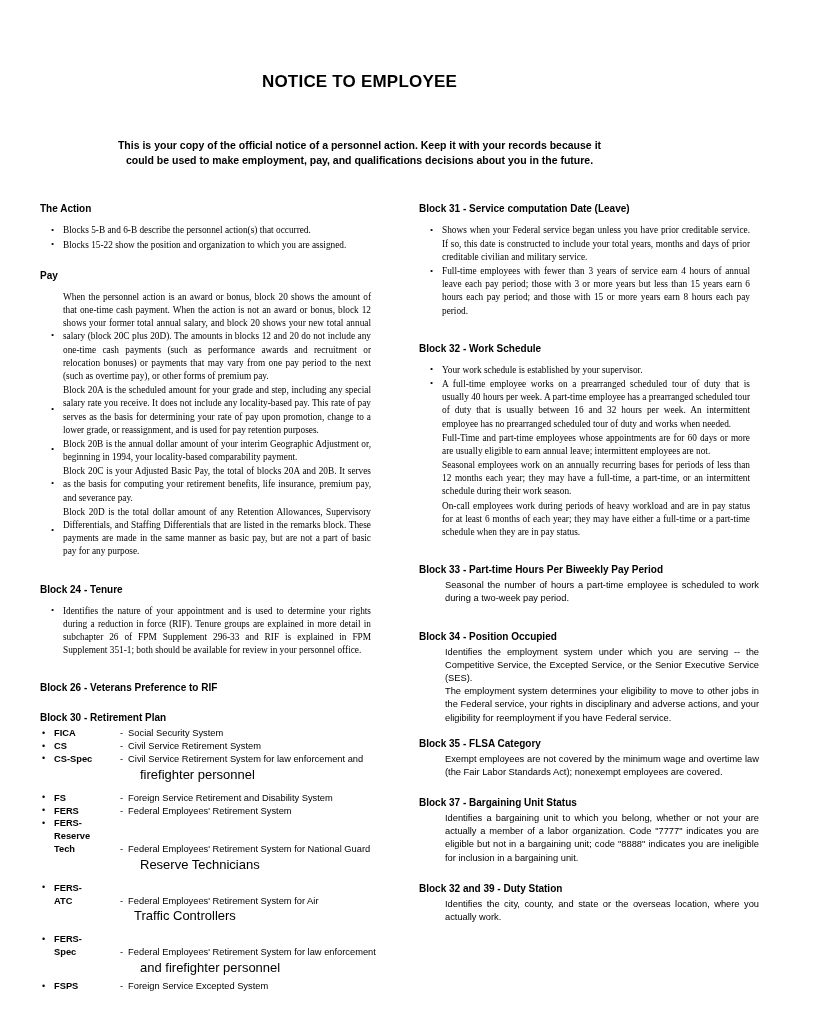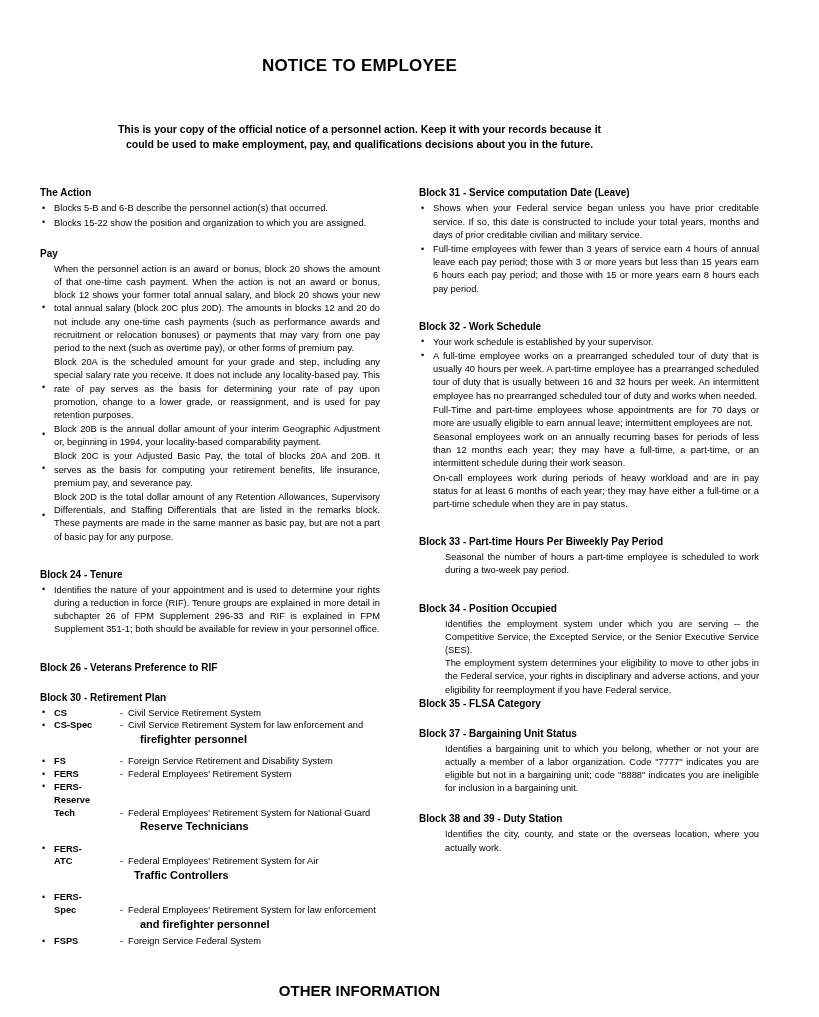--- a/index.html
+++ b/index.html
@@ -13,21 +13,21 @@
     height: 1017px;
     font-family: "Liberation Sans", sans-serif;
     color: #000000;
     -webkit-font-smoothing: none;
   }
   .page {
     position: relative;
     width: 719px;
     height: 1017px;
     box-sizing: border-box;
-    padding: 0 40px;
+    padding: 16px 40px;
   }
 
   
   .doc-title {
     text-align: center;
     font-size: 17px;
     font-weight: bold;
     letter-spacing: 0.2px;
     margin: 0;
     padding-top: 56px;
@@ -53,29 +53,30 @@
     width: 340px;
     flex: 0 0 340px;
   }
 
   .sec-title {
     font-size: 10px;
     font-weight: bold;
     margin: 0 0 3px 0;
     line-height: 1.3;
   }
-  .sec-title.spaced { }
+  .sec-title.spaced { margin-top: 12px; }
   .sec-title.spaced-lg { margin-top: 17px; }
   .sec-title.spaced-xl { margin-top: 24px; }
 
   
   ul.bl {
     list-style: none;
-    margin: 0;
+    margin: 9px;
     padding: 0;
+    font-family: Liberation Serif, serif;
   }
   ul.bl > li {
     position: relative;
     padding-left: 14px;
     font-size: 9.3px;
     line-height: 1.42;
     text-align: justify;
     margin-bottom: 1px;
   }
   ul.bl > li::before {
@@ -128,23 +129,22 @@
     width: 66px;
     flex: 0 0 66px;
     font-weight: bold;
   }
   .plan-desc {
     flex: 1 1 auto;
   }
   .plan-desc .dash { margin-right: 5px; }
   .plan-cont {
     padding-left: 94px;
-    font-size: 11px;
+    font-size: 13px;
     line-height: 1.38;
-    font-weight: bold;
   }
   .plan-cont.deep { padding-left: 100px; }
   .plan-gap { height: 8px; }
 
   
   .other-title {
     text-align: center;
     font-size: 15px;
     font-weight: bold;
     margin: 0;
@@ -211,20 +211,24 @@
       <h2 class="sec-title spaced-xl">Block 24 - Tenure</h2>
       <ul class="bl">
         <li>Identifies the nature of your appointment and is used to determine your rights during a reduction in force (RIF).  Tenure groups are explained in more detail in subchapter 26 of FPM Supplement 296-33 and RIF is explained in FPM Supplement 351-1; both should be available for review in your personnel office.</li>
       </ul>
 
       <h2 class="sec-title spaced-xl">Block 26 - Veterans Preference to RIF</h2>
 
       <h2 class="sec-title spaced-lg">Block 30 - Retirement Plan</h2>
       <div class="plan-list">
 
+        <div class="plan-row bulleted">
+          <span class="plan-code">FICA</span>
+          <span class="plan-desc"><span class="dash">-</span><span>Social Security System</span></span>
+        </div>
 
         <div class="plan-row bulleted">
           <span class="plan-code">CS</span>
           <span class="plan-desc"><span class="dash">-</span><span>Civil Service Retirement System</span></span>
         </div>
 
         <div class="plan-row bulleted">
           <span class="plan-code">CS-Spec</span>
           <span class="plan-desc"><span class="dash">-</span><span>Civil Service Retirement System for law enforcement and</span></span>
         </div>
@@ -275,56 +279,57 @@
           <span class="plan-desc"></span>
         </div>
         <div class="plan-row">
           <span class="plan-code">Spec</span>
           <span class="plan-desc"><span class="dash">-</span><span>Federal Employees' Retirement System for law enforcement</span></span>
         </div>
         <div class="plan-cont deep">and firefighter personnel</div>
 
         <div class="plan-row bulleted" style="margin-top:3px;">
           <span class="plan-code">FSPS</span>
-          <span class="plan-desc"><span class="dash">-</span><span>Foreign Service Federal System</span></span>
+          <span class="plan-desc"><span class="dash">-</span><span>Foreign Service Excepted System</span></span>
         </div>
 
       </div>
     </div>
 
     <div class="col">
 
       <h2 class="sec-title">Block 31 - Service computation Date (Leave)</h2>
       <ul class="bl">
         <li>Shows when your Federal service began unless you have prior creditable service.  If so, this date is constructed to include your total years, months and days of prior creditable civilian and military service.</li>
         <li>Full-time employees with fewer than 3 years of service earn 4 hours of annual leave each pay period; those with 3 or more years but less than 15 years earn 6 hours each pay period; and those with 15 or more years earn 8 hours each pay period.</li>
       </ul>
 
       <h2 class="sec-title spaced-xl">Block 32 - Work Schedule</h2>
       <ul class="bl">
         <li>Your work schedule is established by your supervisor.</li>
         <li>A full-time employee works on a prearranged scheduled tour of duty that is usually 40 hours per week.    A part-time employee has a prearranged scheduled tour of duty that is usually between 16 and 32 hours per week. An intermittent employee has no prearranged scheduled tour of duty and works when needed.</li>
-        <li class="nb">Full-Time and part-time employees whose appointments are for 70 days or more are usually eligible to earn annual leave; intermittent employees are not.</li>
+        <li class="nb">Full-Time and part-time employees whose appointments are for 60 days or more are usually eligible to earn annual leave; intermittent employees are not.</li>
         <li class="nb">Seasonal employees work on an annually recurring bases for periods of less than 12 months each year; they may have a full-time, a part-time, or an intermittent schedule during their work season.</li>
         <li class="nb">On-call employees work during periods of heavy workload and are in pay status for at least 6 months of each year; they may have either a full-time or a part-time schedule when they are in pay status.</li>
       </ul>
 
       <h2 class="sec-title spaced-xl">Block 33 - Part-time Hours Per Biweekly Pay Period</h2>
       <p class="indented">Seasonal the number of hours a part-time employee is scheduled to work during a two-week pay period.</p>
 
       <h2 class="sec-title spaced-xl">Block 34 - Position Occupied</h2>
       <p class="indented">Identifies the employment system under which you are serving -- the Competitive Service, the Excepted Service, or the Senior Executive Service (SES).</p>
       <p class="indented">The employment system determines your eligibility to move to other jobs in the Federal service, your rights in disciplinary and adverse actions, and your eligibility for reemployment if you have Federal service.</p>
 
       <h2 class="sec-title spaced">Block 35 - FLSA Category</h2>
+      <p class="indented">Exempt employees are not covered by the minimum wage and overtime law (the Fair Labor Standards Act); nonexempt employees are covered.</p>
 
       <h2 class="sec-title spaced-lg">Block 37 - Bargaining Unit Status</h2>
       <p class="indented">Identifies a bargaining unit to which you belong, whether or not your are actually a member of a labor organization. Code "7777" indicates you are eligible but not in a bargaining unit; code "8888" indicates you are ineligible for inclusion in a bargaining unit.</p>
 
-      <h2 class="sec-title spaced-lg">Block 38 and 39 - Duty Station</h2>
+      <h2 class="sec-title spaced-lg">Block 32 and 39 - Duty Station</h2>
       <p class="indented">Identifies the city, county, and state or the overseas location, where you actually work.</p>
 
     </div>
   </div>
 
   <h2 class="other-title">OTHER INFORMATION</h2>
 
   <div class="other-cols">
     <div class="other-col">
       <ul class="other-bl">

